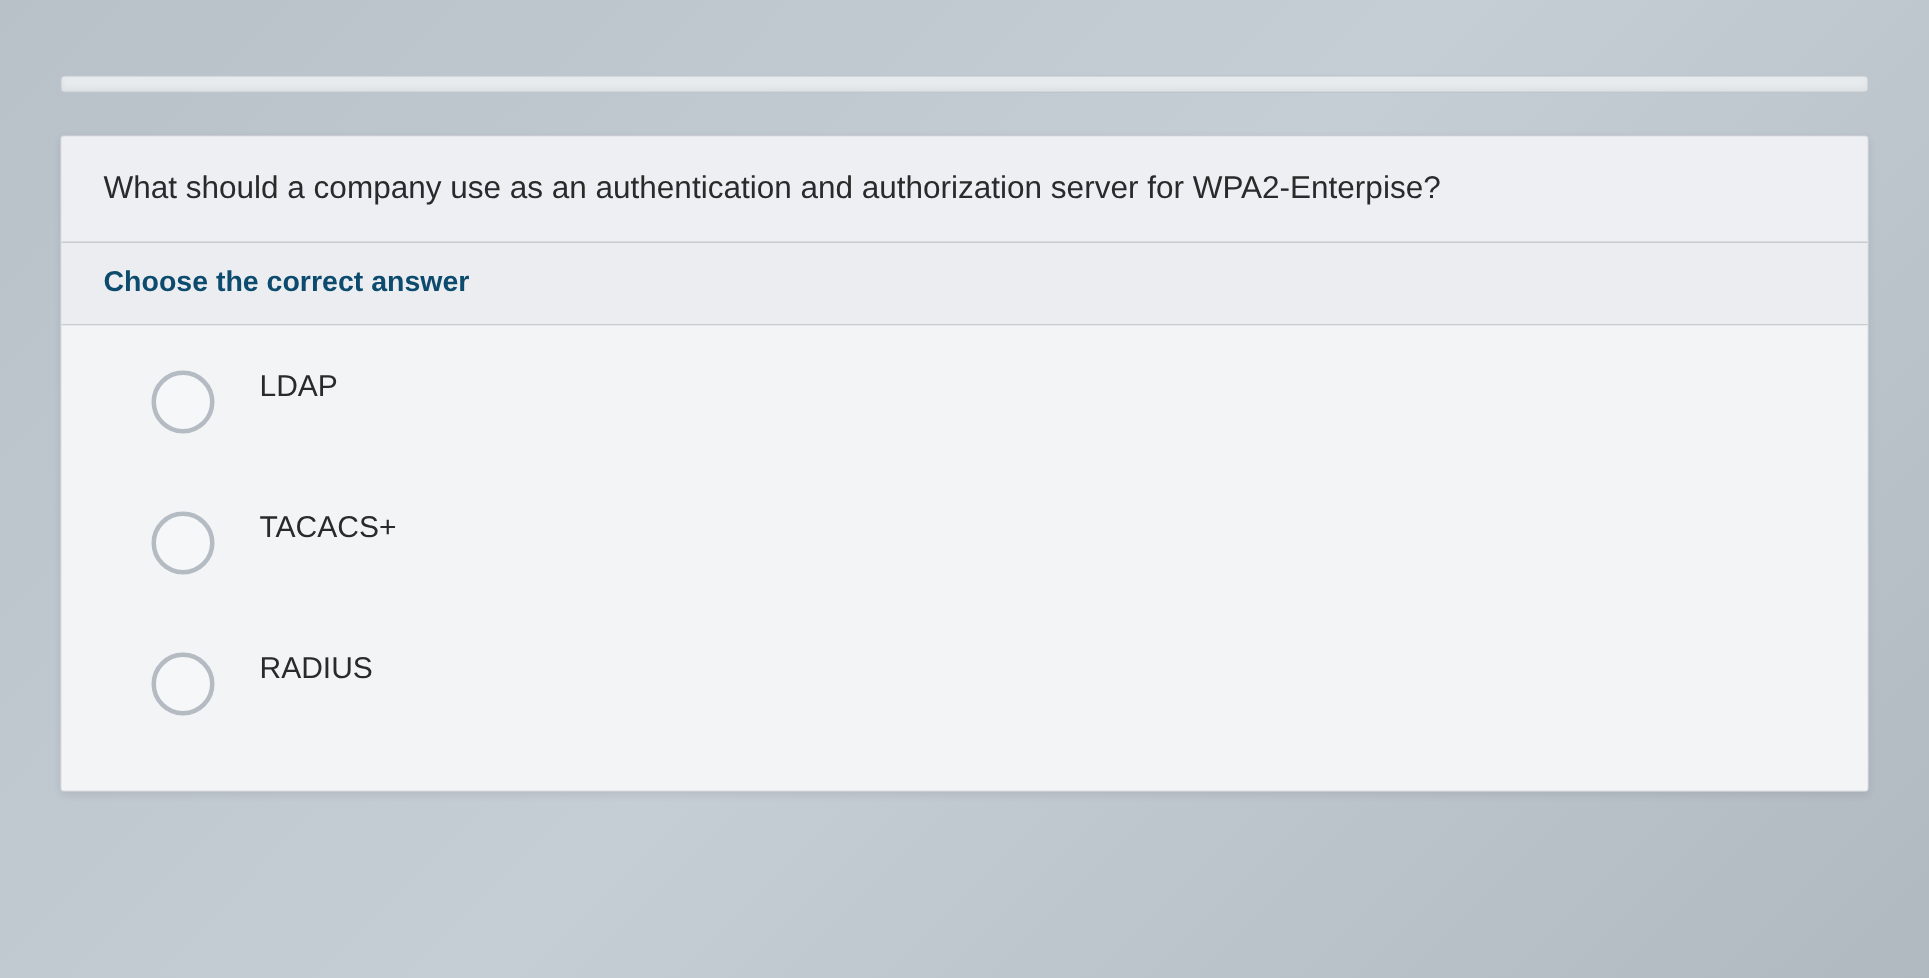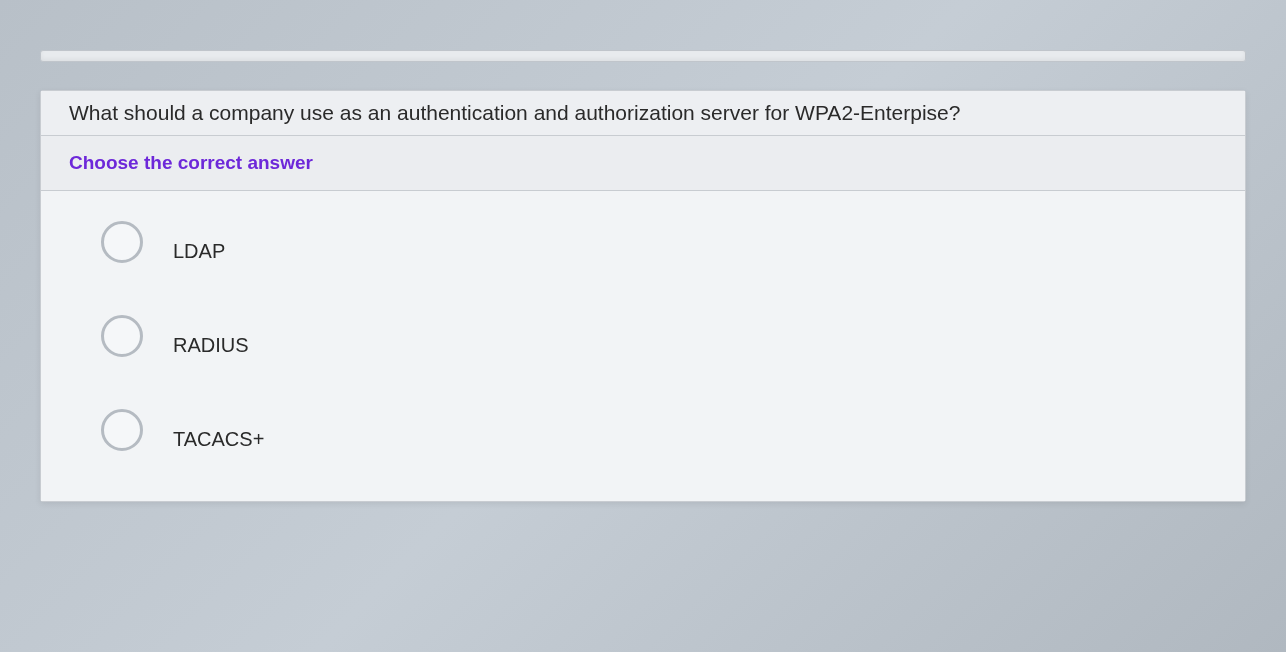--- a/index.html
+++ b/index.html
@@ -23,42 +23,42 @@
       margin-bottom: 28px;
       box-shadow: inset 0 -2px 4px rgba(0,0,0,0.05);
     }
     .question-card {
       background: #eef0f3;
       border: 1px solid #c8ccd1;
       border-radius: 3px;
       box-shadow: 0 2px 6px rgba(0,0,0,0.08);
     }
     .question-header {
-      padding: 10px 28px;
+      padding: 23px 28px;
       border-bottom: 1px solid #c8ccd1;
       font-size: 21px;
       color: #2a2a2a;
       font-weight: 400;
       background: #edeff2;
     }
     .instruction-header {
       padding: 16px 28px;
       border-bottom: 1px solid #c8ccd1;
       font-size: 19px;
       font-weight: 600;
-      color: #6d28d9;
+      color: #0c4a6e;
       background: #ebedf0;
     }
     .options-container {
       padding: 30px 60px 40px 60px;
       background: #f2f4f6;
     }
     .option-row {
       display: flex;
-      align-items: flex-end;
+      align-items: flex-start;
       margin-bottom: 52px;
       cursor: pointer;
     }
     .option-row:last-child {
       margin-bottom: 10px;
     }
     .radio-circle {
       width: 42px;
       height: 42px;
       border: 3px solid #b5bbc2;
@@ -84,22 +84,22 @@
   <div class="options-container">
 
     <div class="option-row">
       <div class="radio-circle"></div>
       <div class="option-label">LDAP</div>
     </div>
 
 
     <div class="option-row">
       <div class="radio-circle"></div>
-      <div class="option-label">RADIUS</div>
+      <div class="option-label">TACACS+</div>
     </div>
 
     <div class="option-row">
       <div class="radio-circle"></div>
-      <div class="option-label">TACACS+</div>
+      <div class="option-label">RADIUS</div>
     </div>
 
   </div>
 </div>
 
 </body></html>

